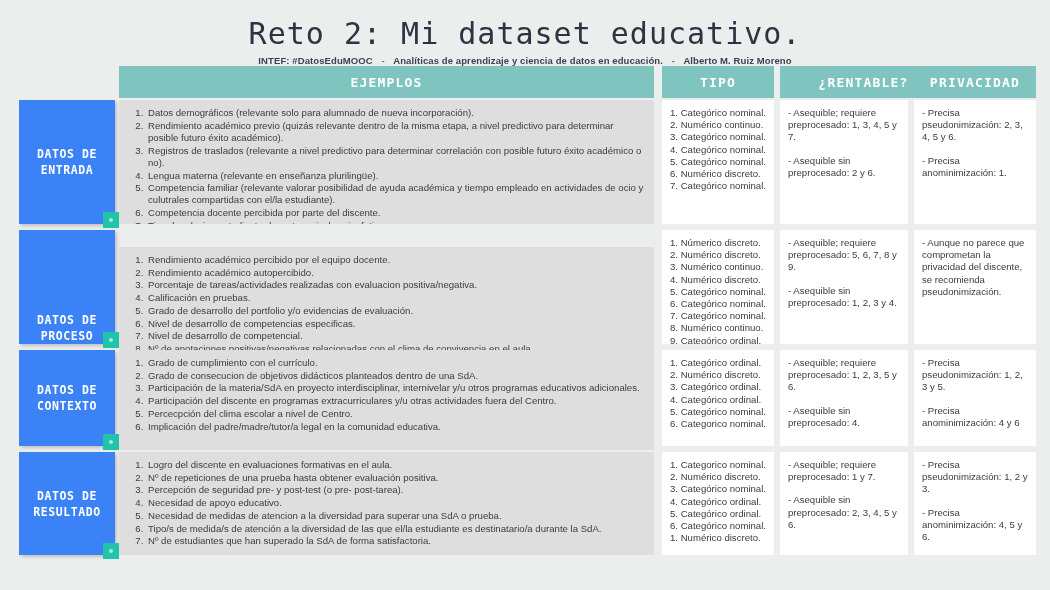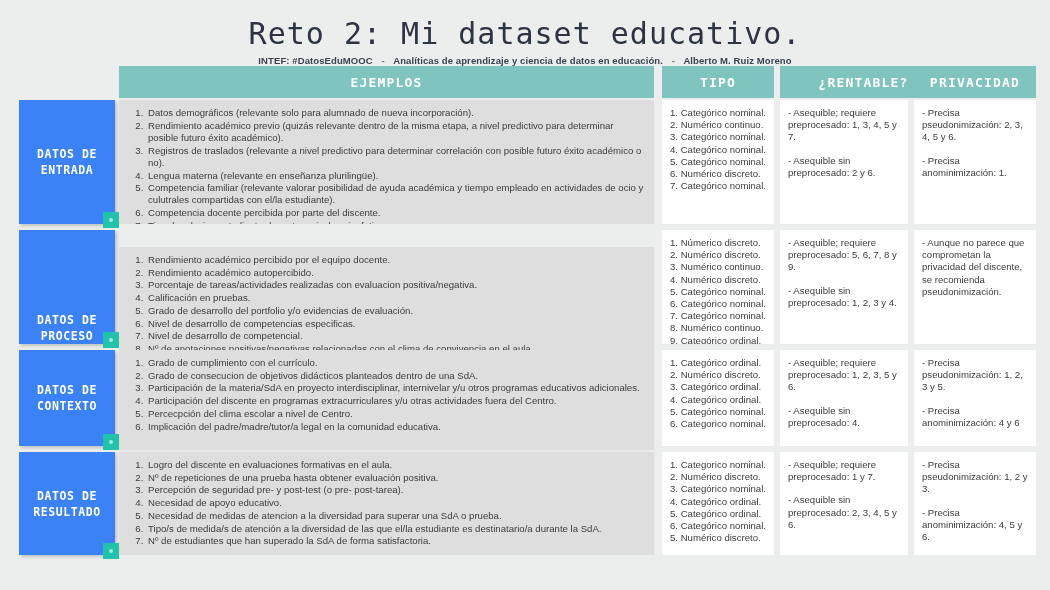--- a/index.html
+++ b/index.html
@@ -314,21 +314,21 @@
         </ol>
       </div>
       <div class="cell cell-tipo" style="top: 452px; height: 103px;">
         <ul class="plainlist">
           <li>1. Categorico nominal.</li>
           <li>2. Numérico discreto.</li>
           <li>3. Categórico nominal.</li>
           <li>4. Categórico ordinal.</li>
           <li>5. Categórico ordinal.</li>
           <li>6. Categórico nominal.</li>
-          <li>5.  Numérico discreto.</li>
+          <li>1.  Numérico discreto.</li>
         </ul>
       </div>
       <div class="cell cell-rentable" style="top: 452px; height: 103px;">
         <ul class="plainlist">
           <li>- Asequible; requiere preprocesado: 1 y 7.</li>
           <li class="gap"></li>
           <li>- Asequible sin preprocesado: 2, 3, 4, 5 y 6.</li>
         </ul>
       </div>
       <div class="cell cell-privacidad" style="top: 452px; height: 103px;">

